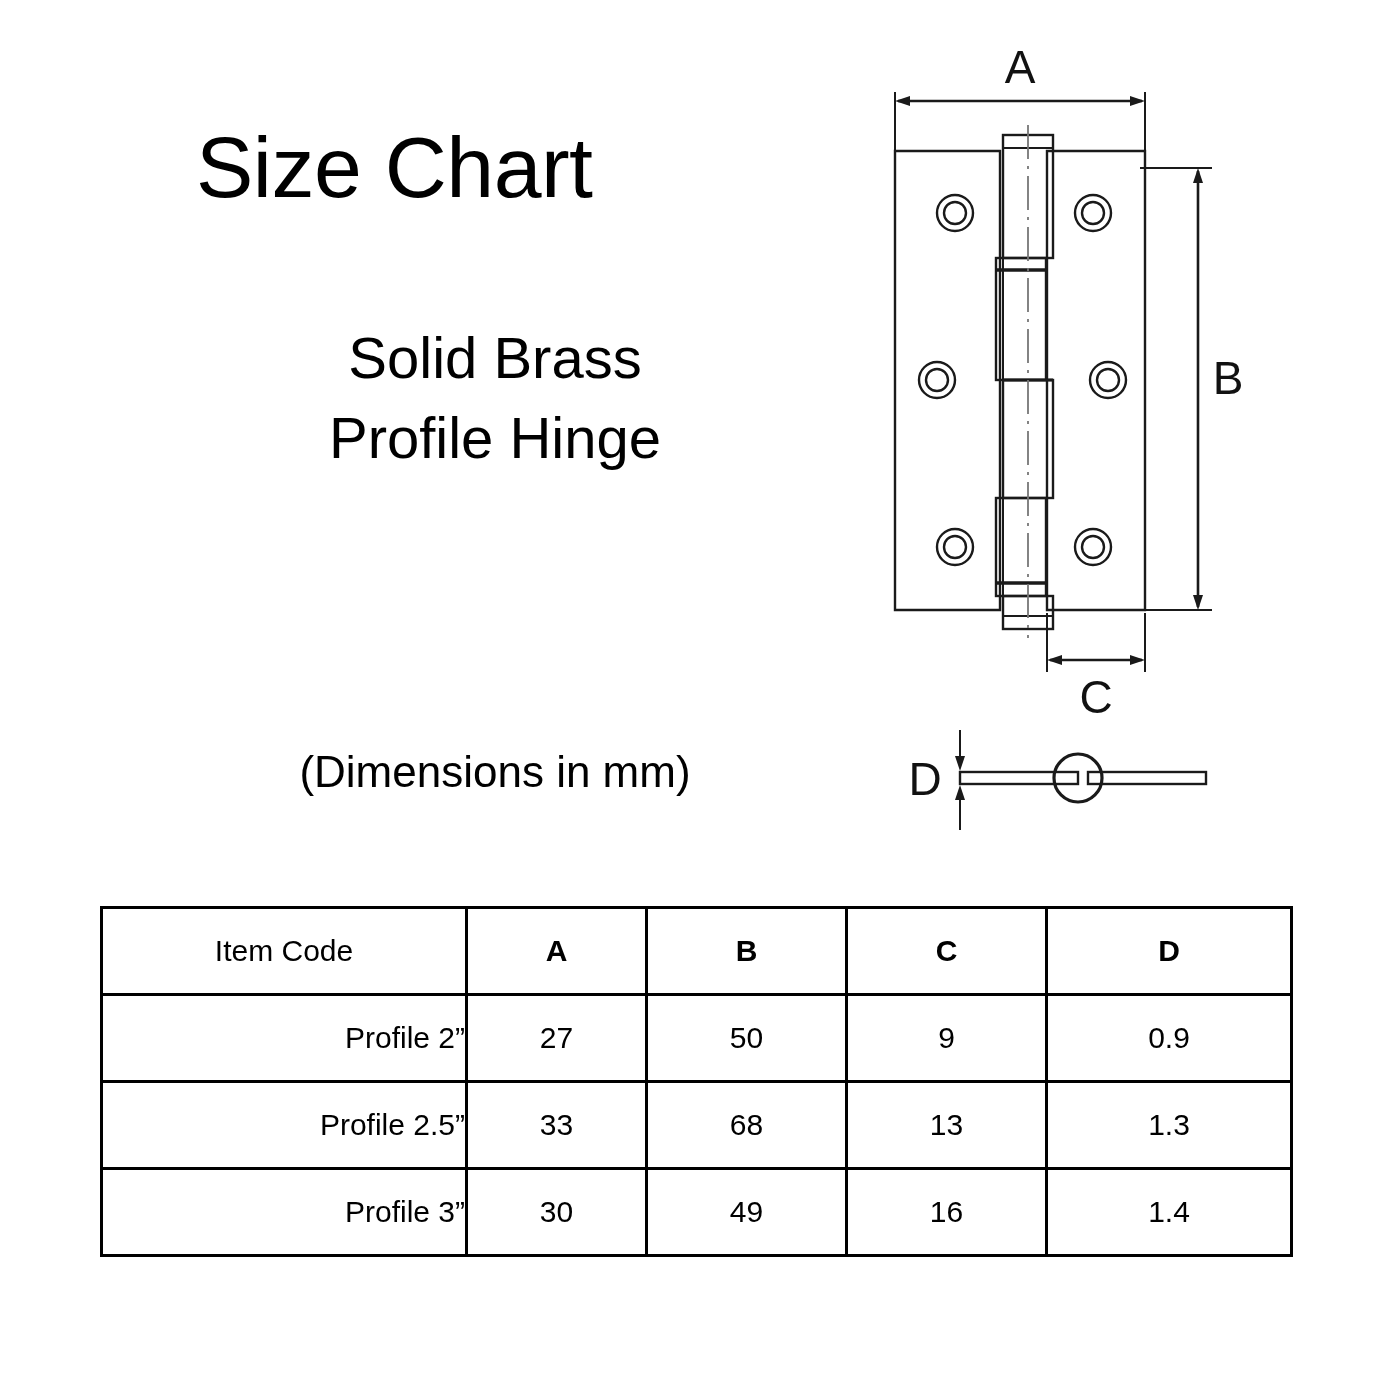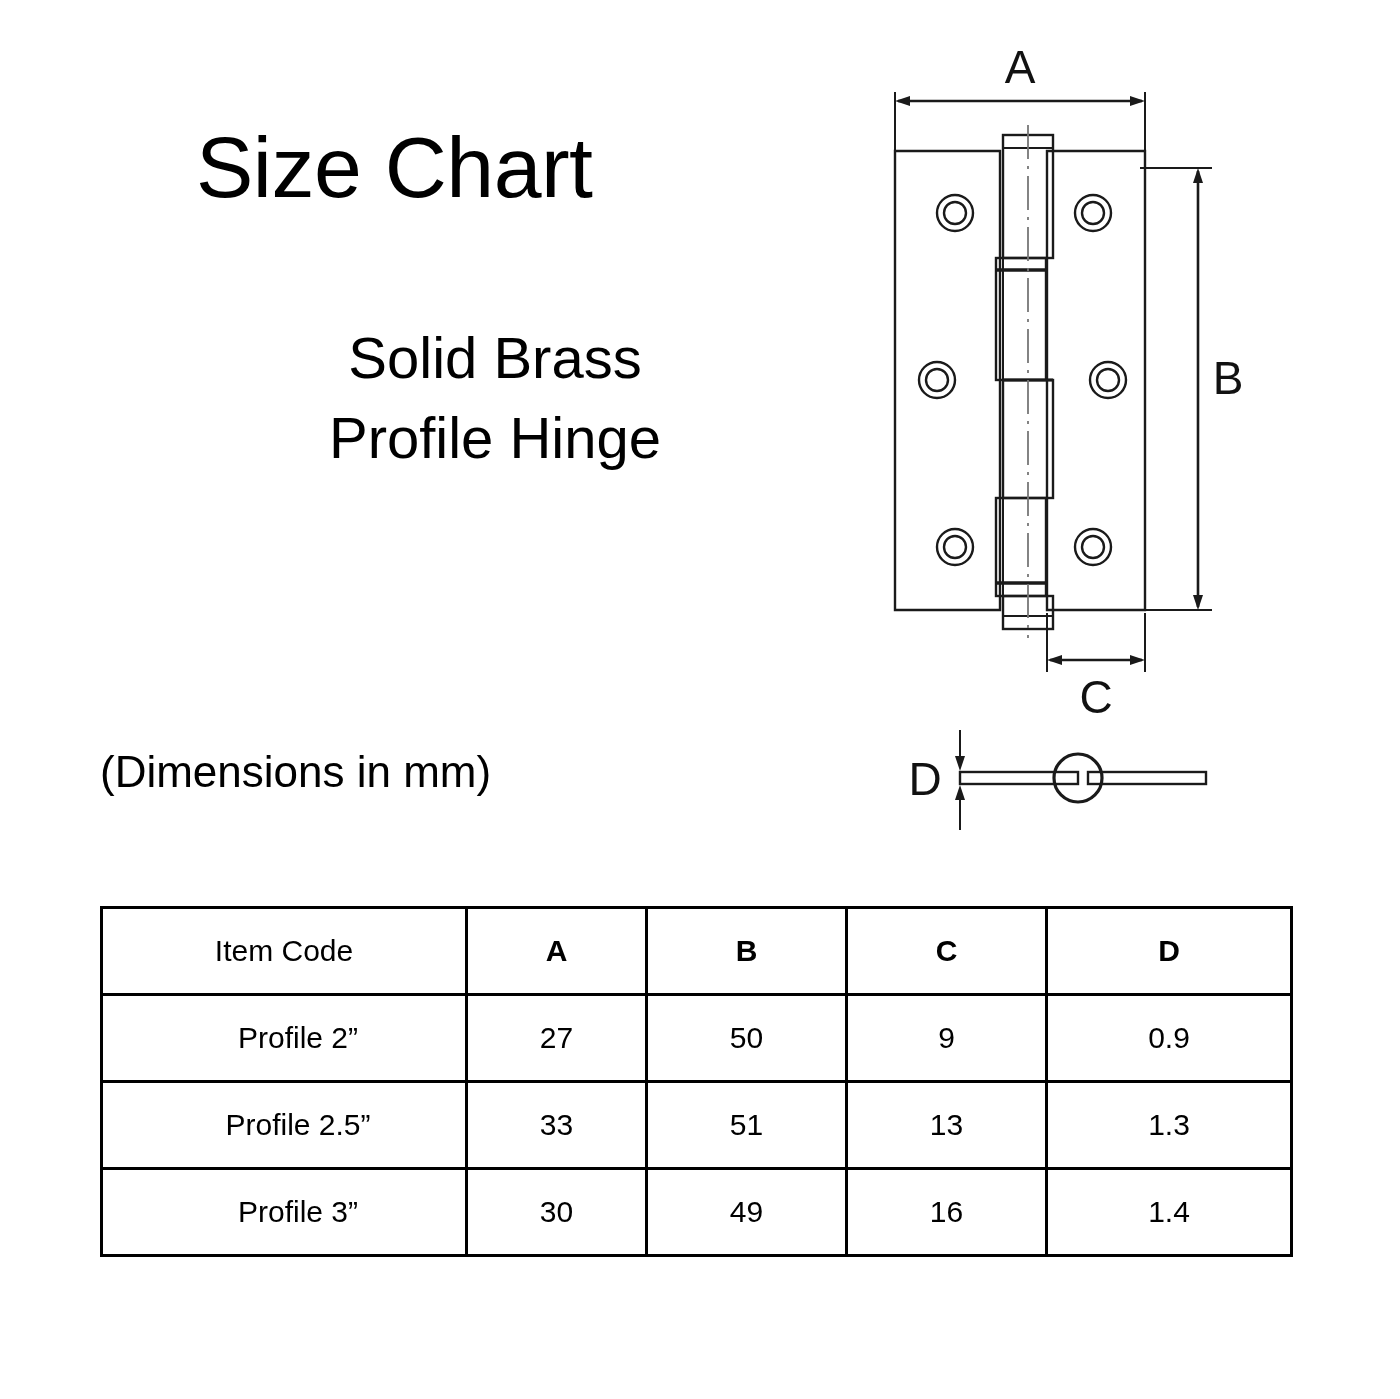--- a/index.html
+++ b/index.html
@@ -44,21 +44,21 @@
     font-size: 58px;
     line-height: 1.38;
     font-weight: 400;
     letter-spacing: 0px;
   }
   #units-note {
     position: absolute;
     left: 100px;
     top: 750px;
     width: 790px;
-    text-align: left;
+    text-align: center;
     font-size: 44px;
     font-weight: 400;
     line-height: 1.0;
   }
 
   
   #hinge-drawing {
     position: absolute;
     left: 840px;
     top: 30px;
@@ -87,21 +87,21 @@
     border: 3px solid #000000;
     height: 84px;
     padding: 0 0 0 0;
     vertical-align: middle;
     font-size: 30px;
     font-weight: 400;
     text-align: center;
     line-height: 1.0;
   }
   #size-table tr td:first-child {
-    text-align: center;
+    text-align: right;
     padding-left: 28px;
   }
   #size-table thead td {
     font-weight: 700;
   }
   #size-table thead td:first-child {
     font-weight: 400;
     text-align: center;
     padding-left: 0;
   }
@@ -268,21 +268,21 @@
       <tr>
         <td>Profile 2”</td>
         <td>27</td>
         <td>50</td>
         <td>9</td>
         <td>0.9</td>
       </tr>
       <tr>
         <td>Profile 2.5”</td>
         <td>33</td>
-        <td>51</td>
+        <td>68</td>
         <td>13</td>
         <td>1.3</td>
       </tr>
       <tr>
         <td>Profile 3”</td>
         <td>30</td>
         <td>49</td>
         <td>16</td>
         <td>1.4</td>
       </tr>

